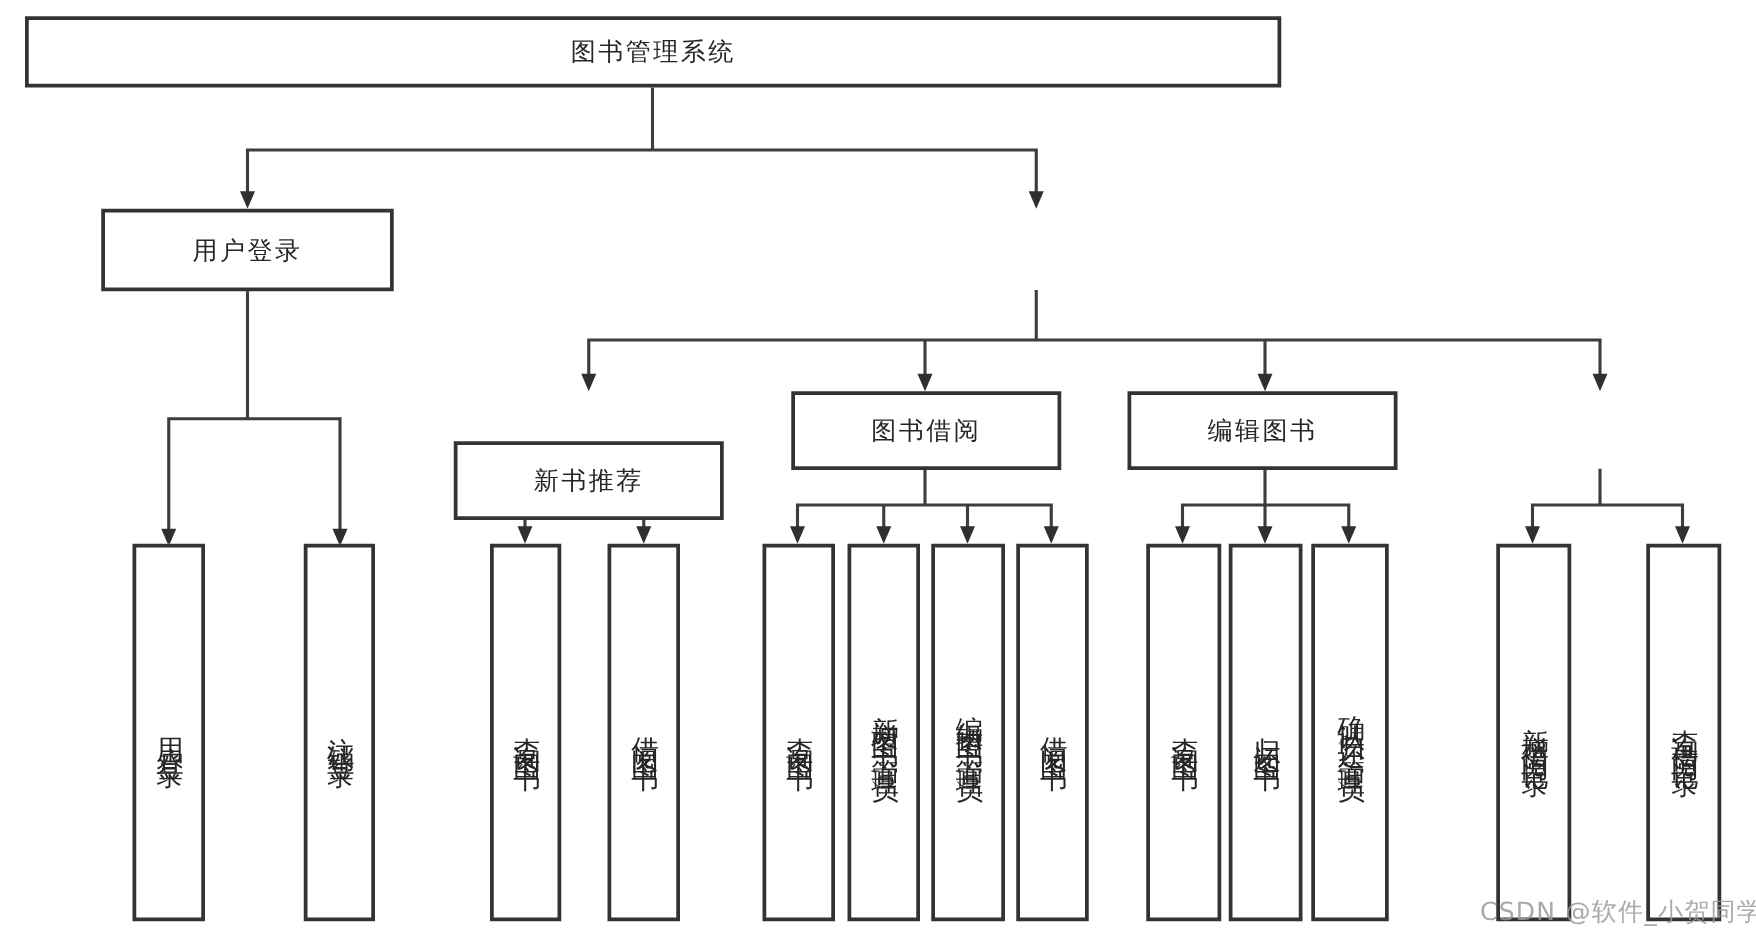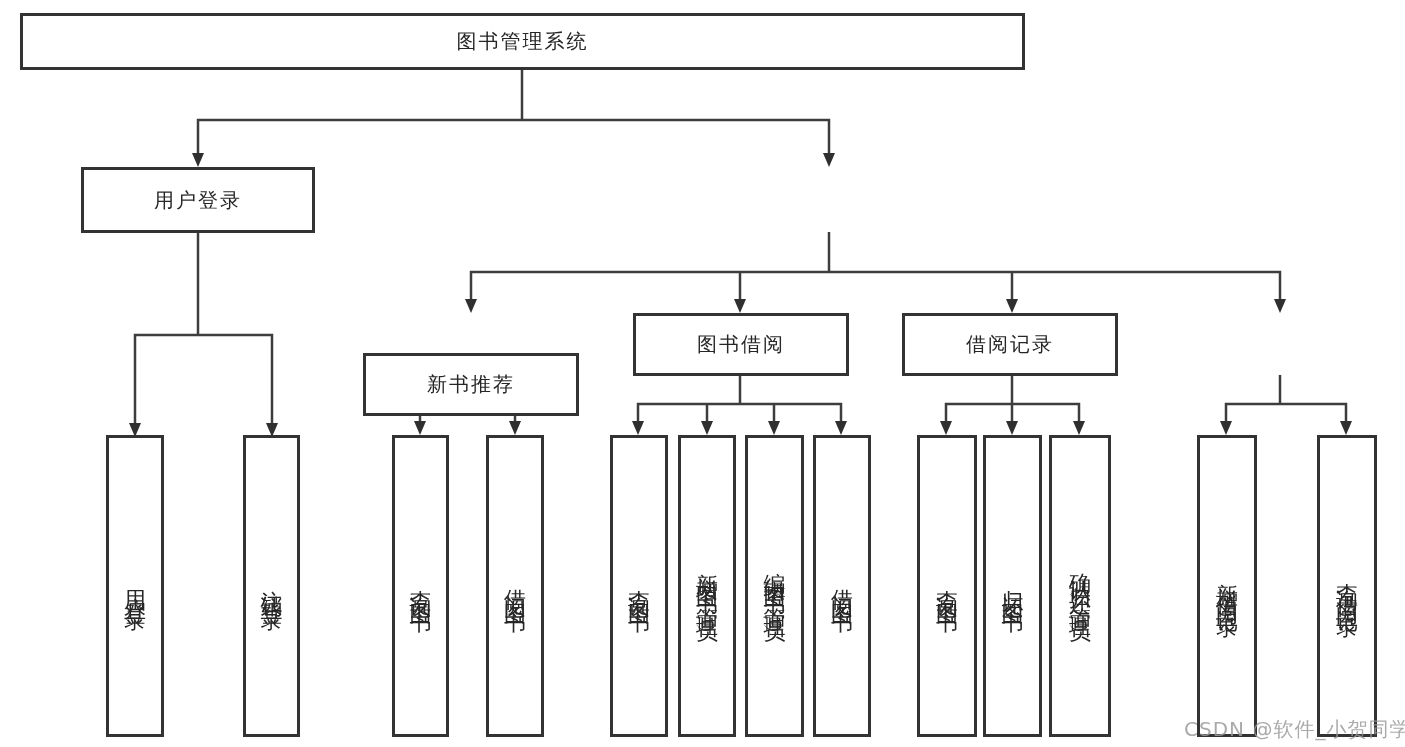--- a/index.html
+++ b/index.html
@@ -116,21 +116,21 @@
       <polygon points="1340,421 1352,421 1346,435"></polygon>
     </g>
   </svg>
 
   <div class="box hbox root">图书管理系统</div>
 
   <div class="box hbox l2a">用户登录</div>
 
   <div class="box hbox l3 l3a">新书推荐</div>
   <div class="box hbox l3 l3b">图书借阅</div>
-  <div class="box hbox l3 l3c">借阅记录</div>
+  <div class="box hbox l3 l3c">编辑图书</div>
 
   <div class="box vbox v1">
     <span>用户登录</span>
   </div>
   <div class="box vbox v2">
     <span>注销登录</span>
   </div>
   <div class="box vbox v3">
     <span>查询图书</span>
   </div>

